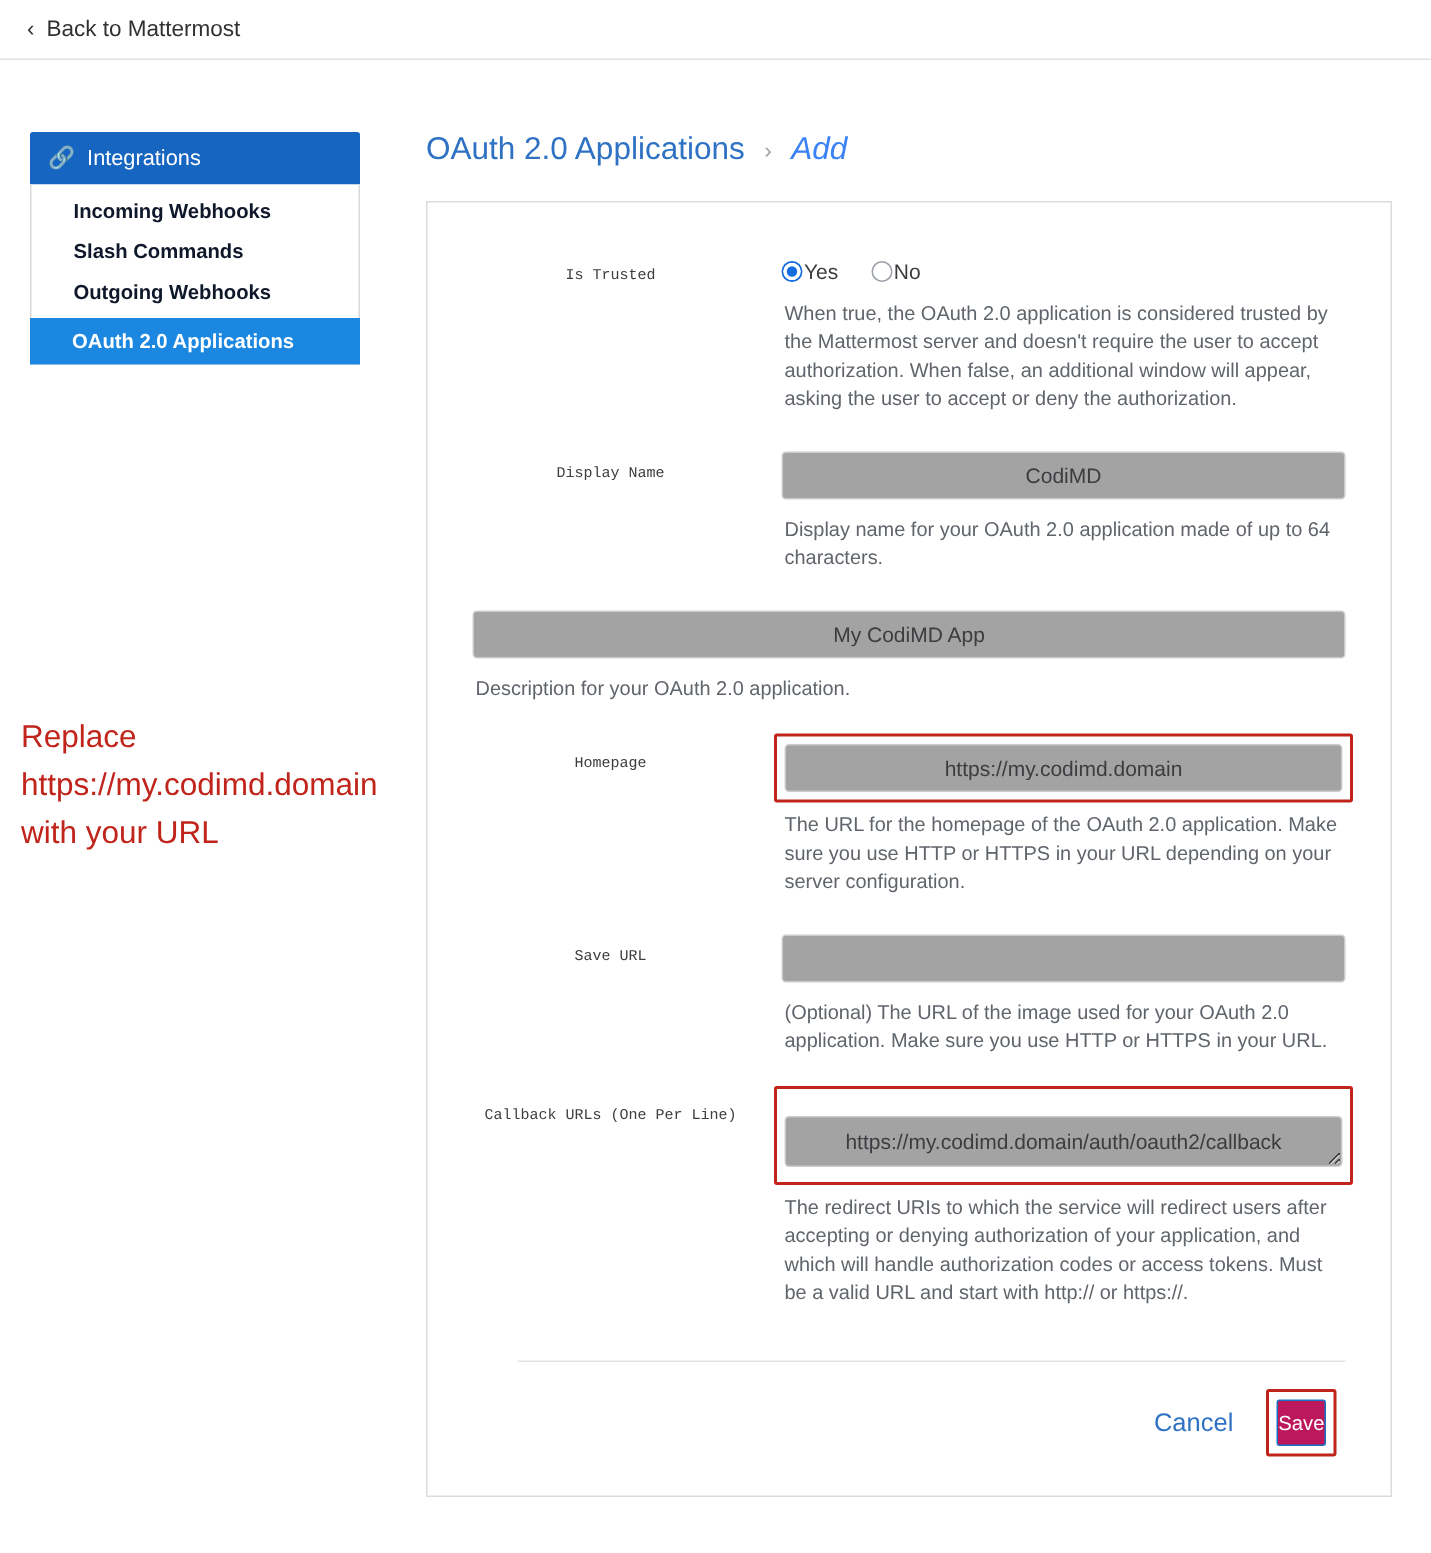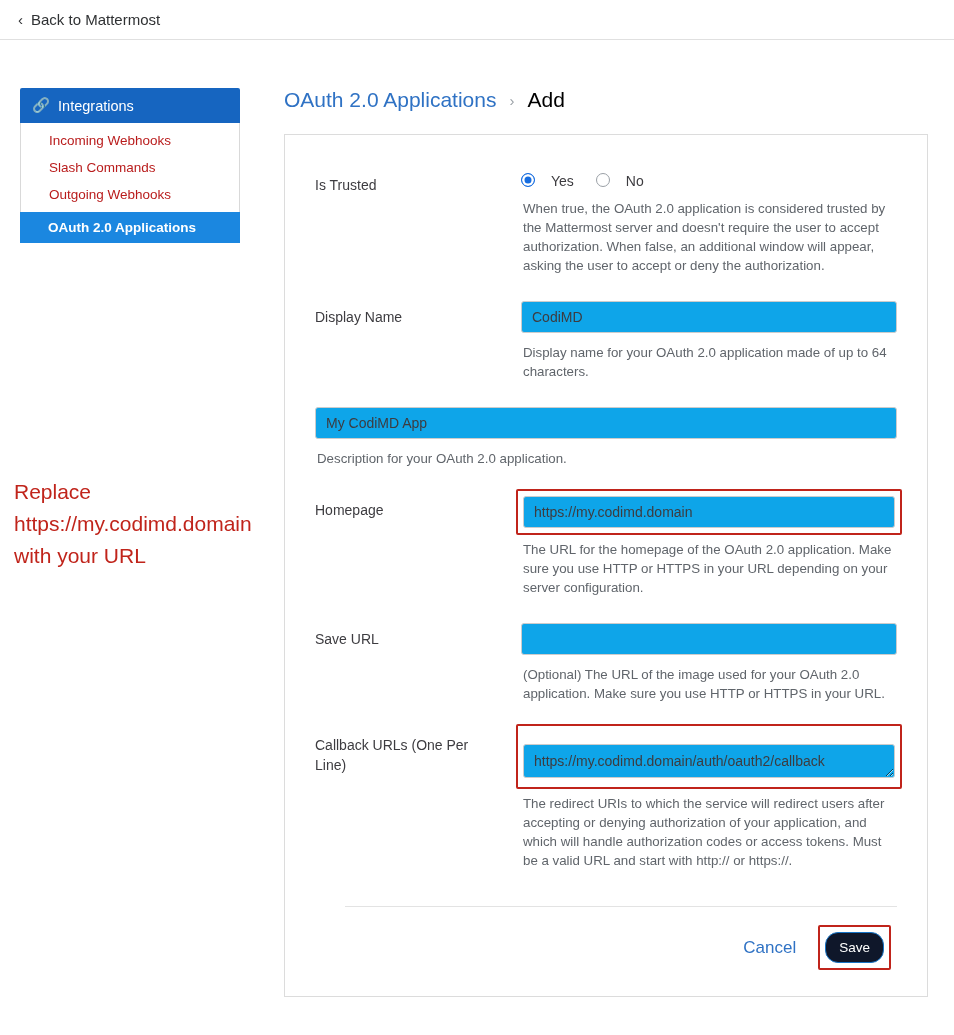--- a/index.html
+++ b/index.html
@@ -67,23 +67,24 @@
     border-radius: 2px 2px 0 0;
   }
   .sb-list {
     border: 1px solid #d9d9d9;
     border-top: none;
     background: #fff;
     padding: 4px 0 5px 0;
   }
   .sb-item {
     font-size: 13.5px;
-    color: #b91c1c;
+    color: #0f172a;
     padding: 6px 12px 6px 28px;
     cursor: pointer;
+    font-weight: bold;
   }
   .sb-item.active {
     background: #1c8ae0;
     background: #1b87e0;
     color: #ffffff;
     font-weight: bold;
     margin: 4px -1px -6px -1px;
     padding: 8px 12px 8px 28px;
   }
 
@@ -102,63 +103,65 @@
   }
   .breadcrumb .crumb-link {
     color: #2f72c4;
     cursor: pointer;
   }
   .breadcrumb .crumb-sep {
     color: #9aa0a6;
     font-size: 15px;
   }
   .breadcrumb .crumb-cur {
-    color: #000000;
+    color: #3b82f6;
+    font-style: italic;
   }
 
   .card {
     border: 1px solid #dcdcdc;
     background: #fff;
     padding: 34px 30px 26px 30px;
   }
 
   .row {
     display: flex;
     align-items: flex-start;
     margin-bottom: 4px;
   }
   .label {
     width: 206px;
     flex: 0 0 206px;
-    text-align: left;
+    text-align: center;
     padding-right: 22px;
     padding-top: 6px;
-    font-size: 14px;
+    font-size: 10px;
     color: #3d3c40;
     line-height: 20px;
+    font-family: Liberation Mono, monospace;
   }
   .field {
     flex: 1;
     min-width: 0;
   }
   .help {
     font-size: 13.3px;
     line-height: 19px;
     color: #60656b;
     margin: 10px 2px 22px 2px;
     max-width: 380px;
   }
   .radio-line {
     display: flex;
     align-items: center;
     gap: 6px;
     padding-top: 4px;
     font-size: 14px;
   }
-  .radio-line .opt { display: flex; align-items: flex-start; gap: 16px; margin-right: 16px; cursor: pointer; }
+  .radio-line .opt { display: flex; align-items: center; gap: 1px; margin-right: 16px; cursor: pointer; }
   .radio {
     width: 14px; height: 14px;
     border-radius: 50%;
     border: 1px solid #9aa0a6;
     background: #fff;
     display: inline-block;
     position: relative;
   }
   .radio.checked {
     border-color: #166de0;
@@ -168,22 +171,23 @@
 
   input.txt, textarea.txt {
     width: 100%;
     font-family: "Liberation Sans", sans-serif;
     font-size: 14px;
     color: #3d3c40;
     border: 1px solid #cccccc;
     border-radius: 3px;
     padding: 7px 10px;
     height: 32px;
-    background: #0ea5e9;
+    background: #a3a3a3;
     outline: none;
+    text-align: center;
   }
   textarea.txt {
     height: 34px;
     resize: vertical;
     overflow: hidden;
     line-height: 19px;
     padding-top: 7px;
     margin-top: 13px;
   }
   .highlight {
@@ -212,27 +216,27 @@
     cursor: pointer;
     font-family: "Liberation Sans", sans-serif;
     padding: 6px 8px;
   }
   .save-wrap {
     border: 2px solid #c0241b;
     padding: 5px;
     border-radius: 2px;
   }
   .save-btn {
-    background: #0f172a;
+    background: #be185d;
     color: #fff;
     border: 1px solid #1573c6;
-    border-radius: 13px;
+    border-radius: 2px;
     font-size: 13.5px;
     font-family: "Liberation Sans", sans-serif;
-    padding: 7px 13px;
+    padding: 7px 0;
     cursor: pointer;
   }
 
   
   .annotation {
     position: absolute;
     left: 14px;
     top: 476px;
     width: 300px;
     color: #c0241b;

